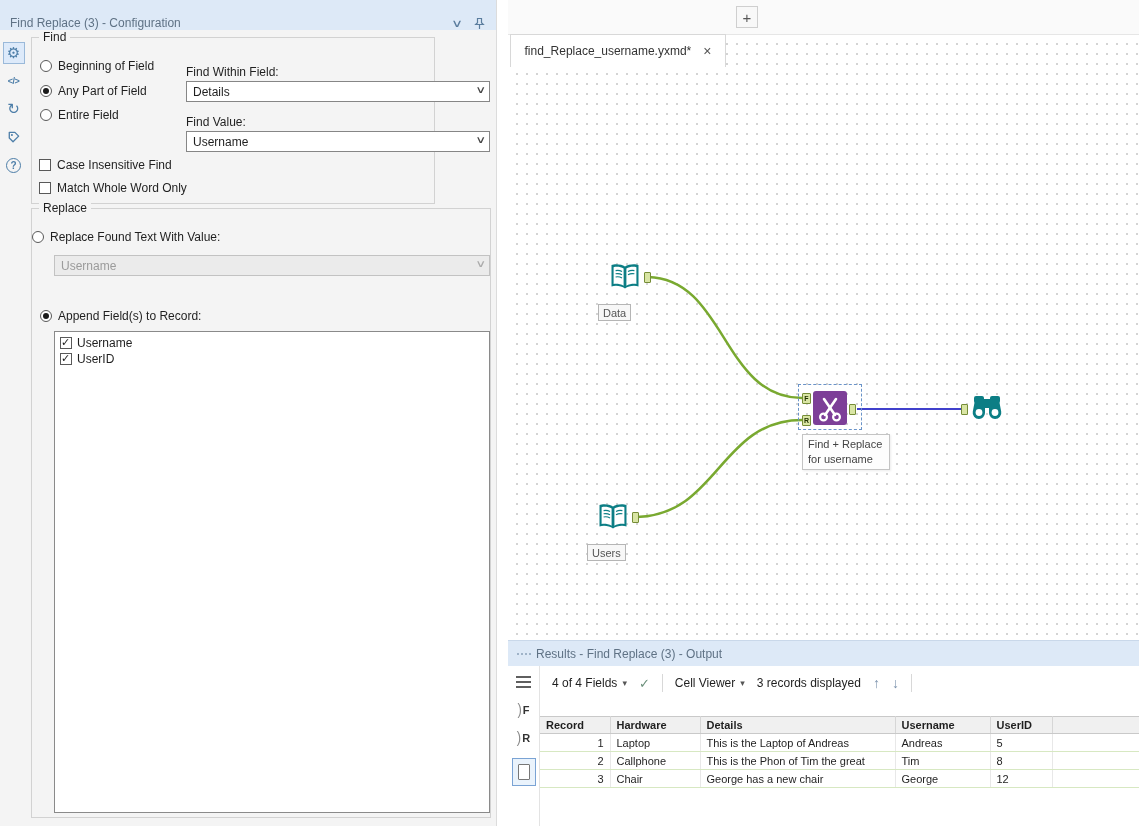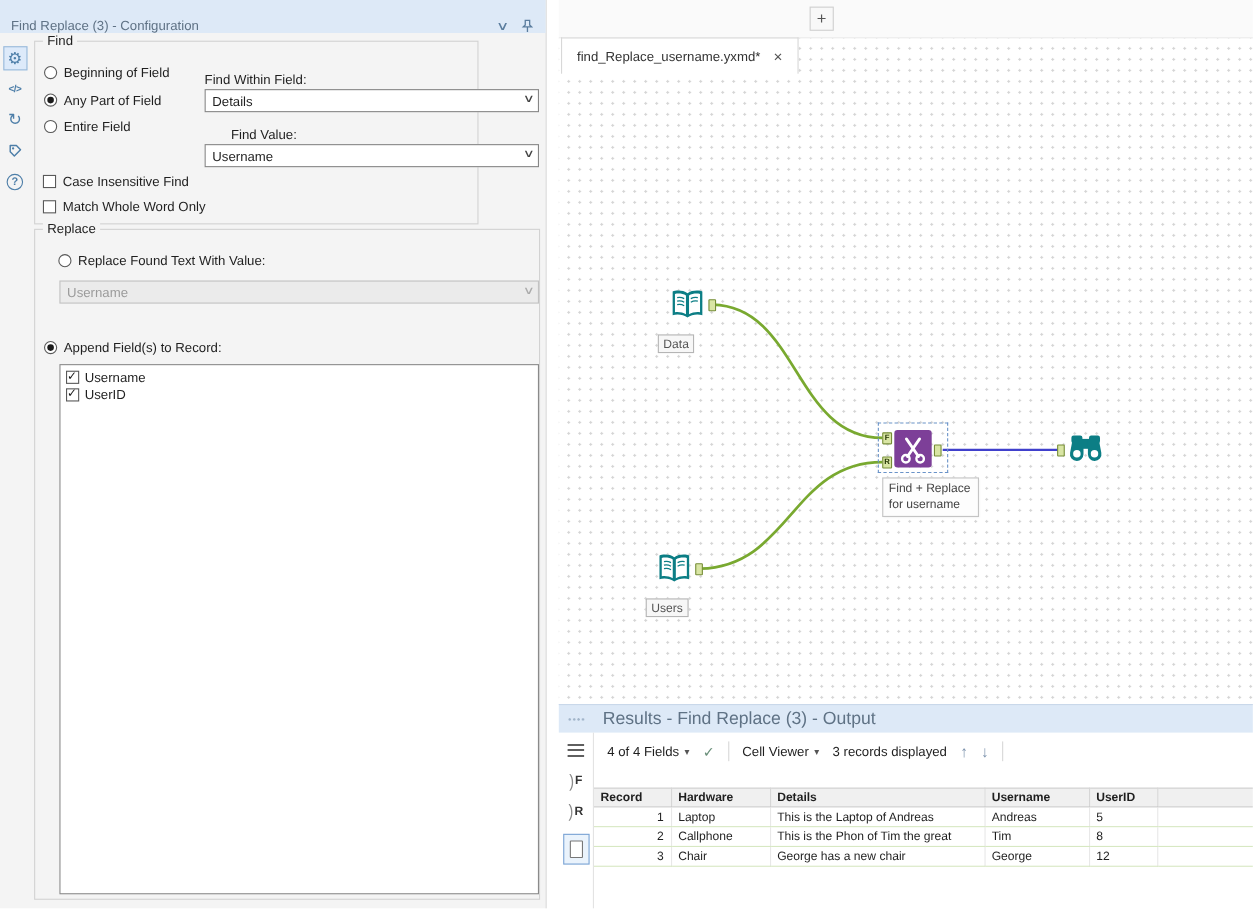--- a/index.html
+++ b/index.html
@@ -52,21 +52,21 @@
   .wire-blue{stroke:#4040cc;stroke-width:2;fill:none;}
   .sel-rect{position:absolute;border:1px dashed #6a93c8;z-index:1;}
   .tool-ic{position:absolute;width:36px;height:36px;z-index:2;cursor:pointer;}
   .anchor{position:absolute;width:7px;height:11px;background:#d9e5a4;border:1px solid #768d37;border-radius:1px;font-size:7px;line-height:10px;text-align:center;color:#223300;font-weight:bold;z-index:3;}
   .anchor.lettered{width:9px;}
   .tool-label{position:absolute;background:#f7f7f7;border:1px solid #b5b5b5;color:#555;font-size:11px;padding:0 4px;height:17px;line-height:16px;z-index:3;cursor:pointer;}
   .annotation{position:absolute;background:#fdfdfd;border:1px solid #c4c4c4;color:#444;font-size:11px;padding:2px 5px;width:88px;line-height:1.35;box-shadow:1px 1px 2px rgba(0,0,0,0.08);z-index:3;}
 
   
   .results{position:absolute;left:0;top:640px;width:631px;height:186px;background:#fff;}
-  .results-header{height:26px;background:#dde9f7;display:flex;align-items:center;padding:0 8px;color:#5f7285;font-size:16px;gap:16px;border-top:1px solid #c9d8ea;}
+  .results-header{height:26px;background:#dde9f7;display:flex;align-items:center;padding:0 8px;color:#5f7285;font-size:12px;gap:4px;border-top:1px solid #c9d8ea;}
   .grip{width:16px;height:4px;background-image:radial-gradient(circle,#9fb3c8 1px,transparent 1.2px);background-size:4px 4px;}
   .results-body{position:absolute;left:0;top:26px;right:0;bottom:0;display:flex;}
   .results-strip{width:32px;border-right:1px solid #e3e3e3;display:flex;flex-direction:column;align-items:center;padding-top:10px;gap:13px;}
   .rs-ic{display:flex;align-items:center;justify-content:center;cursor:pointer;}
   .bars{width:15px;height:13px;background:repeating-linear-gradient(180deg,#5f5f5f 0 2px,transparent 2px 5px);}
   .conn{gap:1px;}
   .paren{color:#8a8a8a;font-size:13px;transform:scaleY(1.25);}
   .conn-letter{font-size:11px;color:#333;font-weight:bold;}
   .rs-ic.out{border:1px solid #7aa3d4;background:#eaf3fc;width:24px;height:28px;}
   .page{width:12px;height:16px;border:1.3px solid #777;border-radius:1px;background:#fff;}
@@ -136,39 +136,39 @@
       <span class="radio"></span>
       <span>Entire Field</span>
     </label>
 
     <span class="field-label" style="left:154px;top:27px;">Find Within Field:</span>
     <div class="combo" style="left:154px;top:43px;width:304px;">
       <span>Details</span>
       <span class="arr">∨</span>
     </div>
 
-    <span class="field-label" style="left:154px;top:77px;margin-left:24px;">Find Value:</span>
+    <span class="field-label" style="left:154px;top:77px;">Find Value:</span>
     <div class="combo" style="left:154px;top:93px;width:304px;">
       <span>Username</span>
       <span class="arr">∨</span>
     </div>
 
     <label class="cb-row" style="left:7px;top:120px;">
       <span class="cb"></span>
       <span>Case Insensitive Find</span>
     </label>
     <label class="cb-row" style="left:7px;top:143px;">
       <span class="cb"></span>
       <span>Match Whole Word Only</span>
     </label>
   </div>
 
   <div class="groupbox" style="left:31px;top:208px;width:460px;height:610px;">
     <span class="legend">Replace</span>
-    <label class="radio-row" style="left:21px;top:21px;">
+    <label class="radio-row" style="left:0;top:21px;">
       <span class="radio"></span>
       <span>Replace Found Text With Value:</span>
     </label>
 
     <div class="combo disabled" style="left:22px;top:46px;width:436px;">
       <span>Username</span>
       <span class="arr">∨</span>
     </div>
 
 

